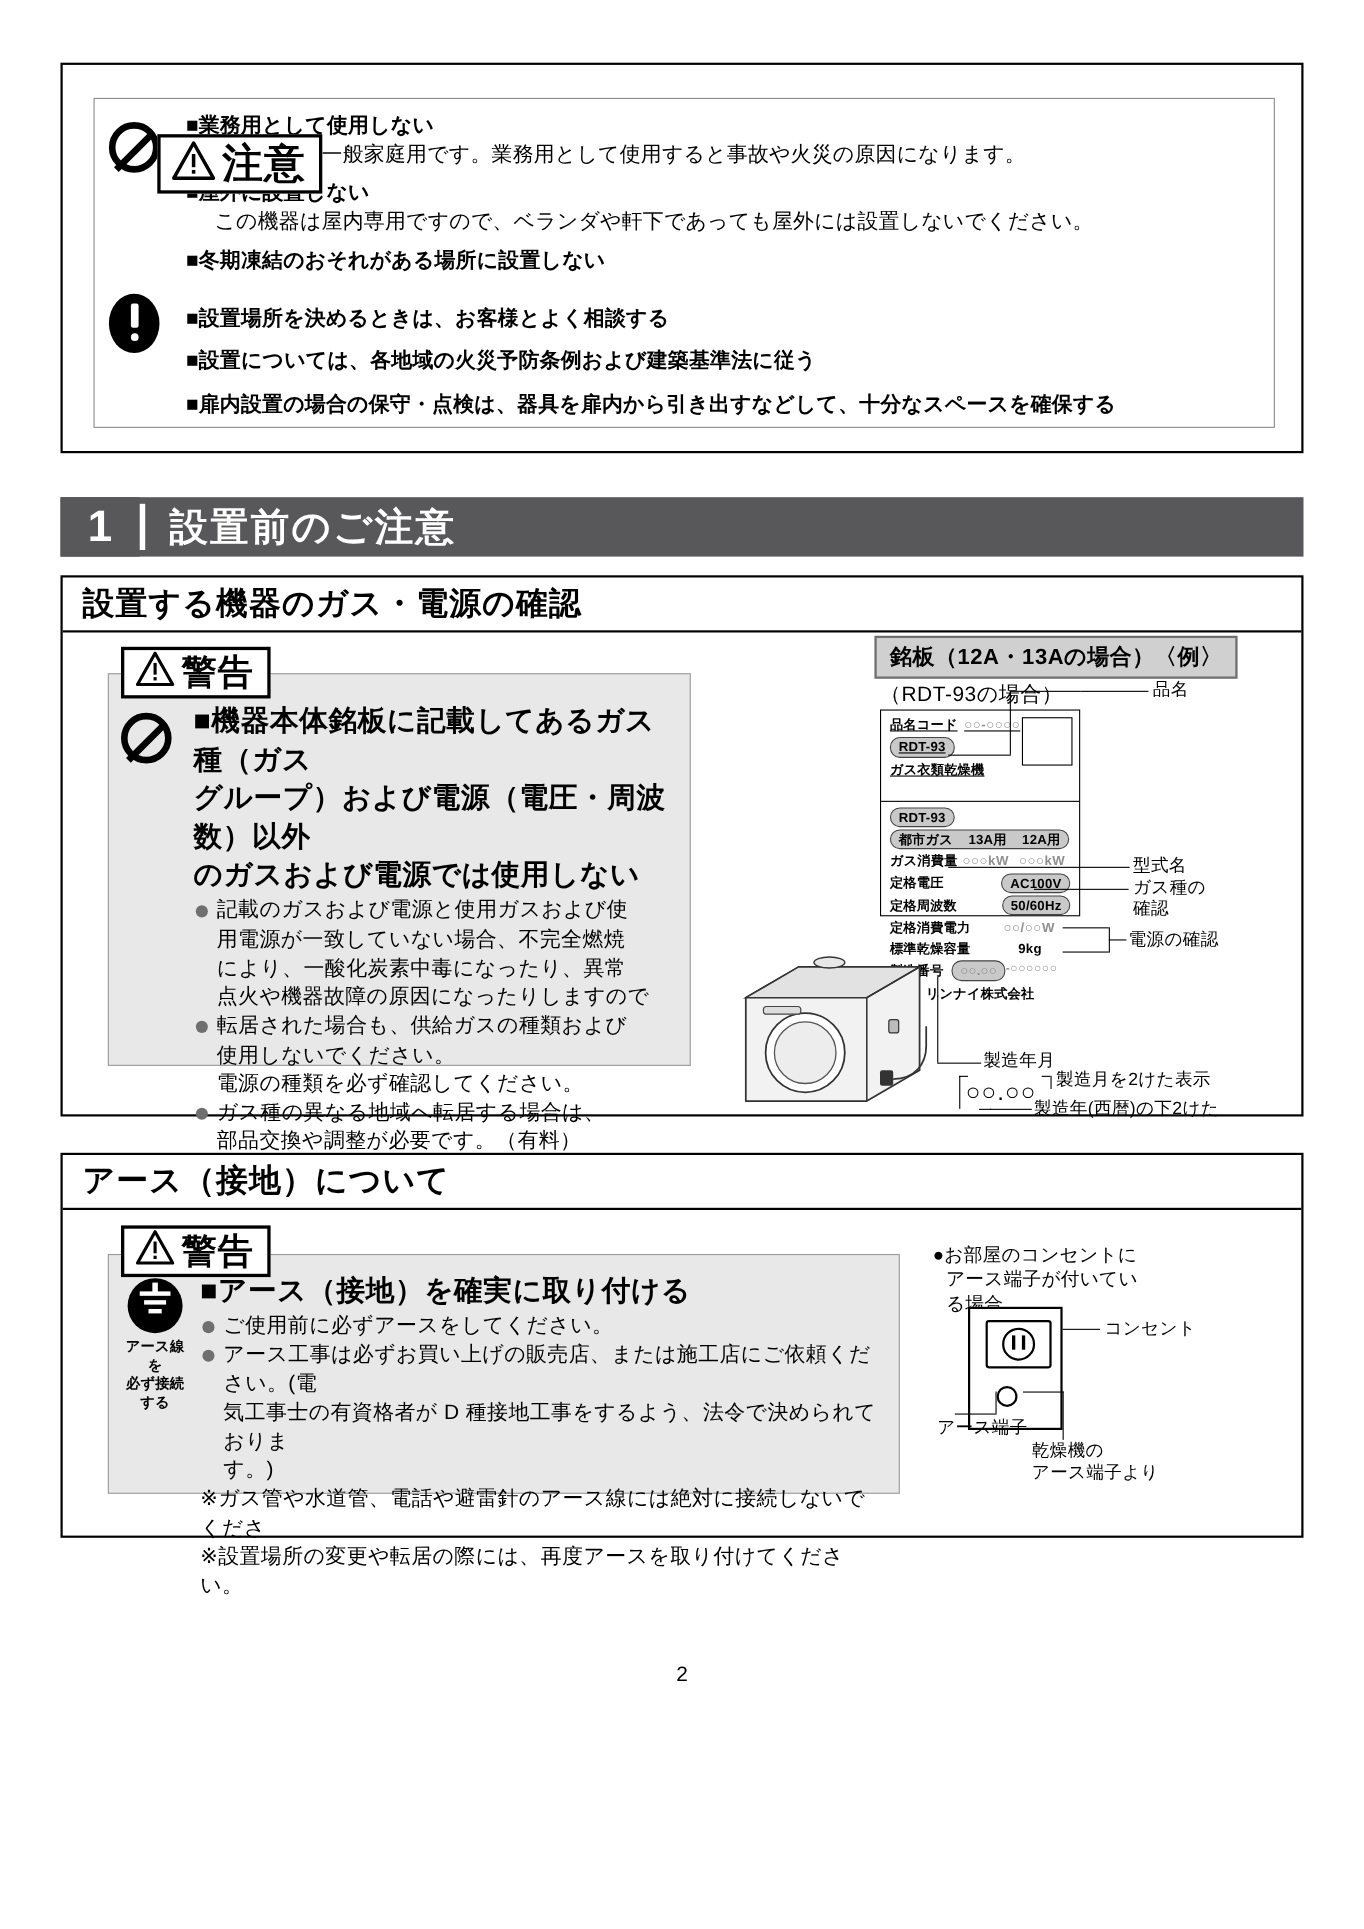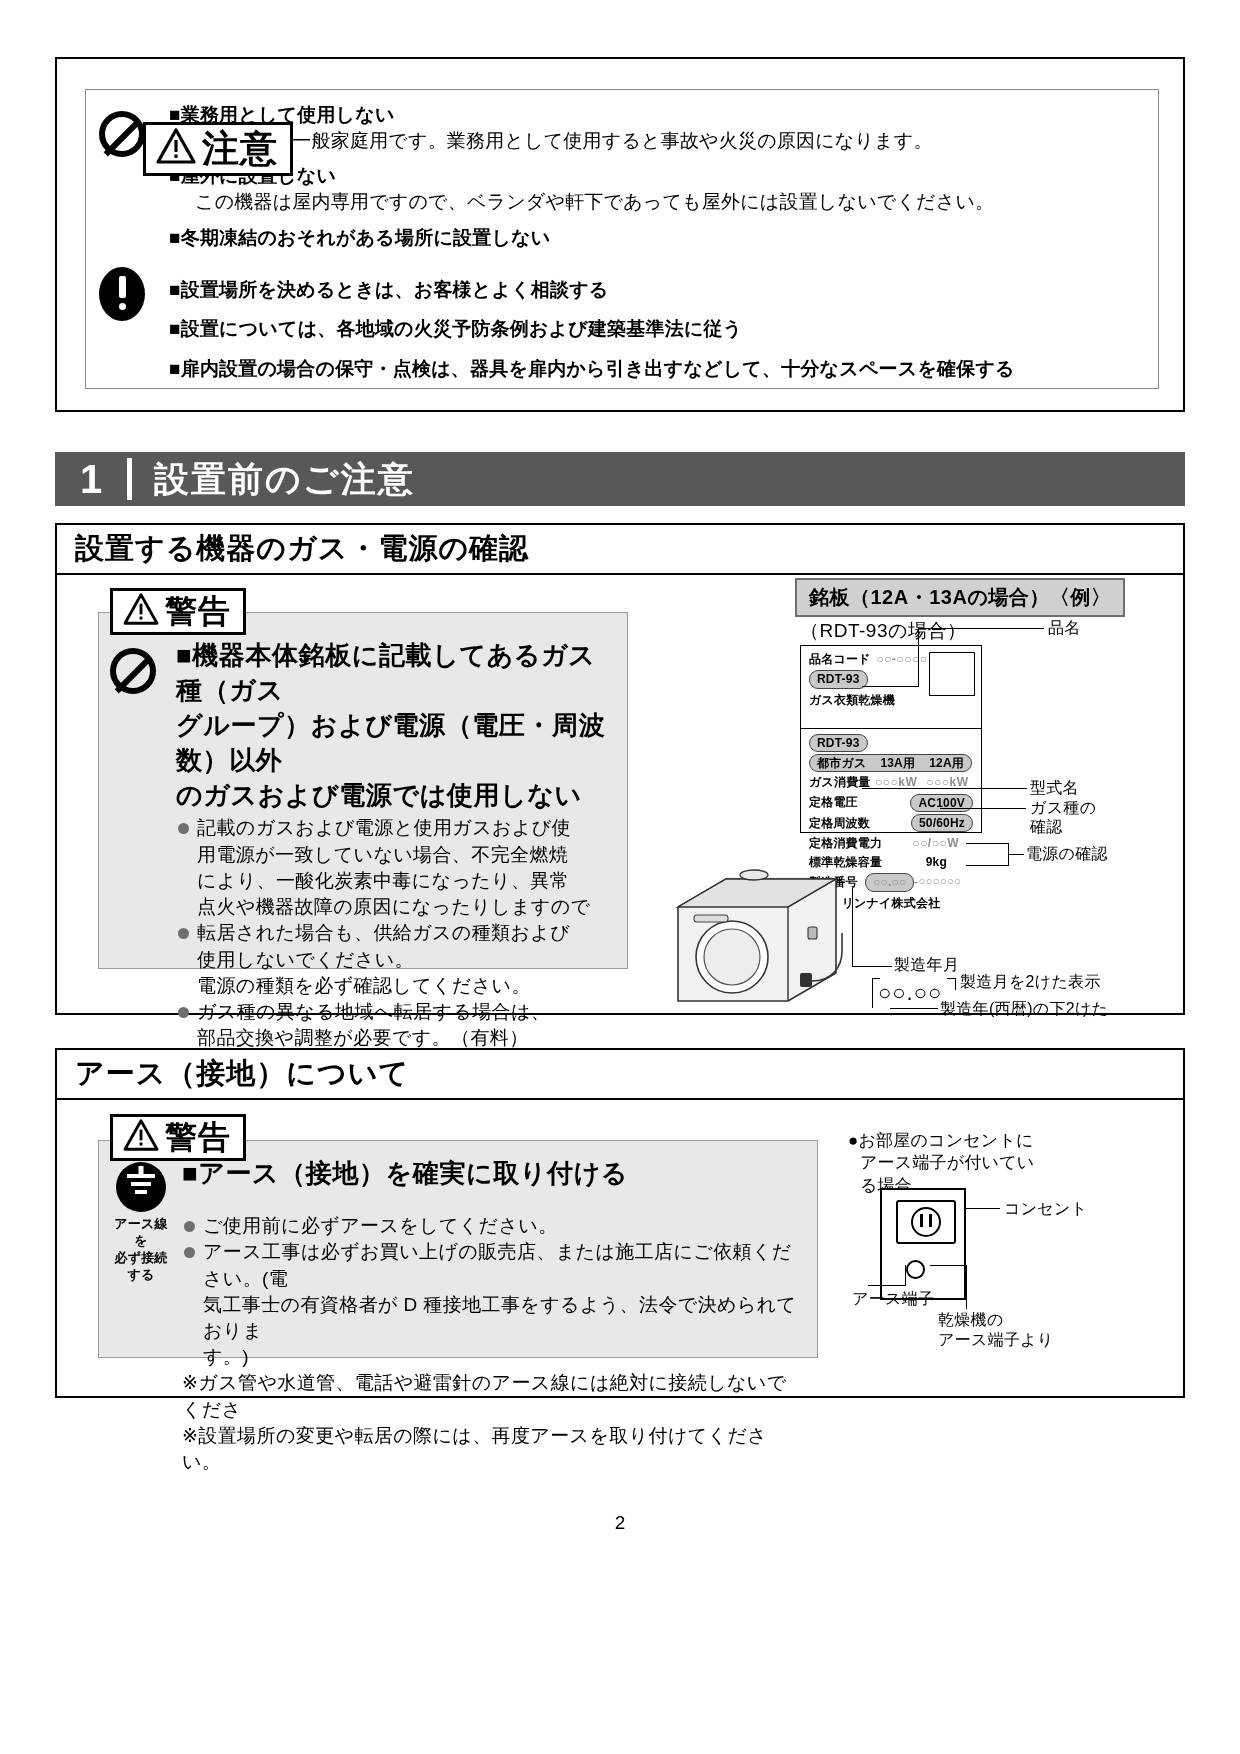--- a/index.html
+++ b/index.html
@@ -282,21 +282,21 @@
     <div class="w-body b-cont">電源の種類を必ず確認してください。</div>
 
     <div class="w-body b-dot">ガス種の異なる地域へ転居する場合は、</div>
     <div class="w-body b-cont">部品交換や調整が必要です。（有料）</div>
   </div>
 
   <div id="plate-title">銘板（12A・13Aの場合）〈例〉</div>
   <div id="plate-sub">（RDT-93の場合）</div>
 
   <div id="plate-box">
-    <div class="sect" style="position:relative;height:72px;">
+    <div class="sect" style="position:relative;height:72px;text-decoration:underline;">
       <div id="plate-white-box"></div>
       <div class="pl-row">
         <span class="pl-lbl">品名コード</span>
         <span class="oo" style="margin-left:6px;">○○-○○○○</span>
       </div>
       <div class="pl-row" style="margin-top:2px;">
         <span class="pill">RDT-93</span>
       </div>
       <div class="pl-row" style="margin-top:3px;">
         <span class="pl-lbl">ガス衣類乾燥機</span>
@@ -343,21 +343,21 @@
       <div class="pl-row" style="margin-top:3px;justify-content:center;">
         <span class="pl-lbl">リンナイ株式会社</span>
       </div>
     </div>
   </div>
 
   <div class="lead" style="left:982px;top:628px;width:62px;height:1px;"></div>
   <div class="lead" style="left:918px;top:628px;width:1px;height:58px;"></div>
   <div class="lead" style="left:918px;top:628px;width:64px;height:1px;"></div>
   <div class="lead" style="left:862px;top:686px;width:57px;height:1px;"></div>
-  <div class="callout" style="left:1048px;top:618px;">品名</div>
+  <div class="callout" style="left:1048px;top:618px;font-family:Liberation Mono, monospace;">品名</div>
 
   <div class="lead" style="left:862px;top:788px;width:165px;height:1px;"></div>
   <div class="callout" style="left:1030px;top:778px;">型式名</div>
 
   <div class="lead" style="left:940px;top:808px;width:86px;height:1px;"></div>
   <div class="callout" style="left:1030px;top:798px;line-height:1.2;">
     <div>ガス種の</div>
     <div>確認</div>
   </div>
 
@@ -419,21 +419,21 @@
       <div id="earth-stem"></div>
       <div class="earth-cap" id="earth-cap-1"></div>
       <div class="earth-cap" id="earth-cap-2"></div>
       <div class="earth-cap" id="earth-cap-3"></div>
     </div>
     <div class="earth-note">アース線を</div>
     <div class="earth-note" style="margin-top:0;">必ず接続する</div>
   </div>
 
   <div id="earth-text">
-    <div class="w-head" style="margin-bottom:20px;">■アース（接地）を確実に取り付ける</div>
+    <div class="w-head" style="margin-bottom:0;">■アース（接地）を確実に取り付ける</div>
     <div class="w-body b-dot">ご使用前に必ずアースをしてください。</div>
     <div class="w-body b-dot">アース工事は必ずお買い上げの販売店、または施工店にご依頼ください。(電</div>
     <div class="w-body b-cont">気工事士の有資格者が D 種接地工事をするよう、法令で決められておりま</div>
     <div class="w-body b-cont">す。)</div>
     <div class="w-body">※ガス管や水道管、電話や避雷針のアース線には絶対に接続しないでくださ</div>
     <div class="w-body">※設置場所の変更や転居の際には、再度アースを取り付けてください。</div>
   </div>
 
   <div id="outlet-head">
     <div>●お部屋のコンセントに</div>

